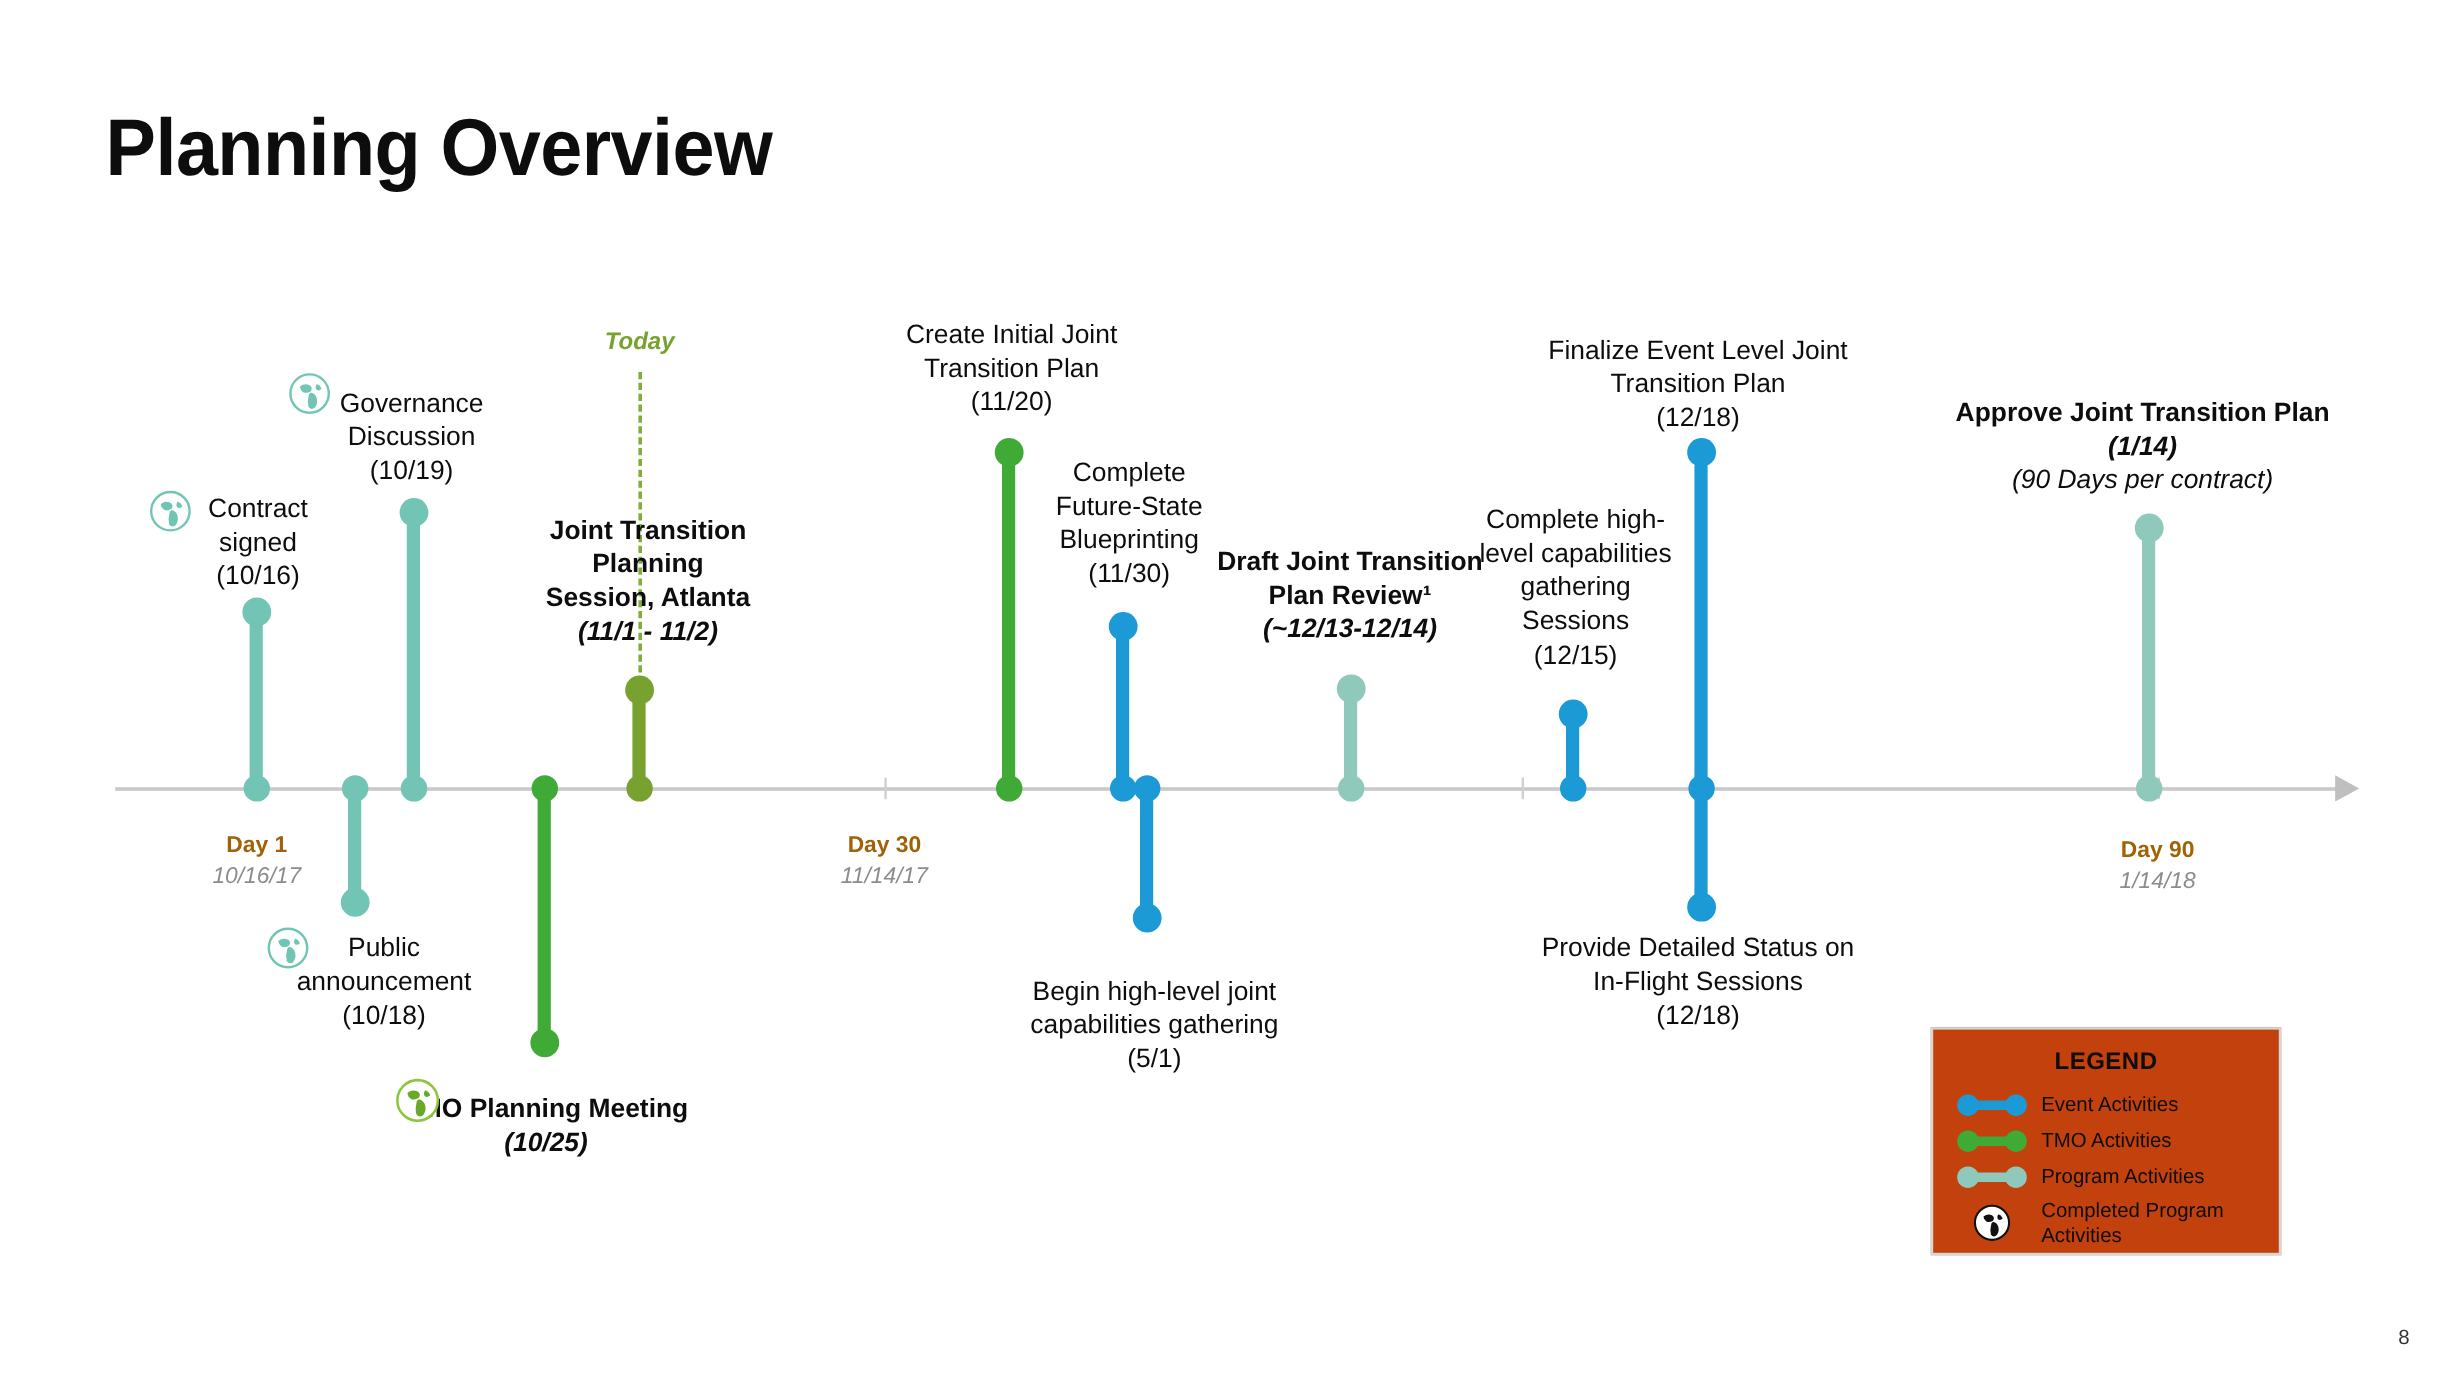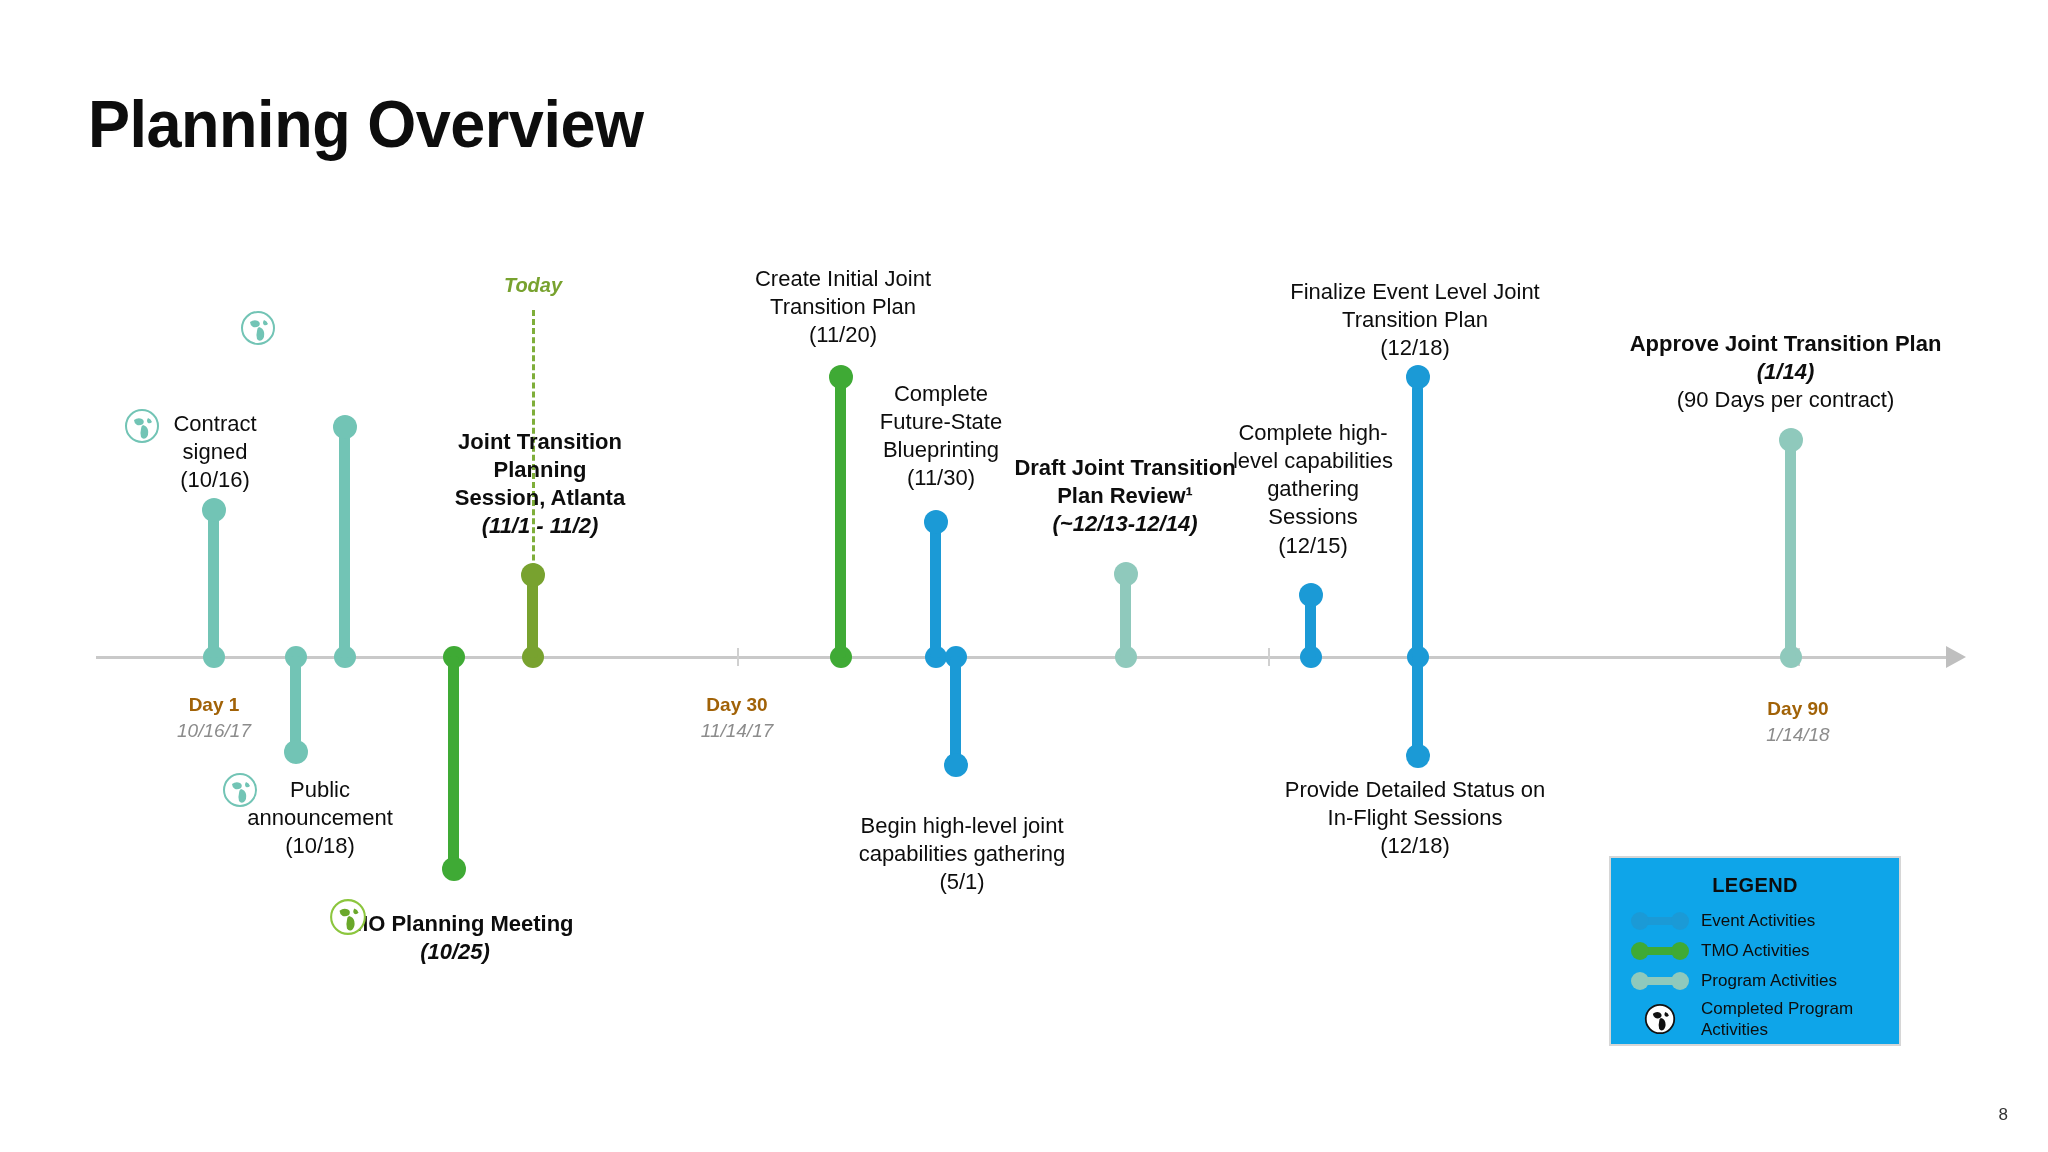--- a/index.html
+++ b/index.html
@@ -54,39 +54,39 @@
 
   
   .ms-label{
     position:absolute;text-align:center;color:#0d0d0d;
     font-size:22px;line-height:1.28;
     font-family:"Liberation Sans",sans-serif;
   }
   .ms-label.bold{font-weight:bold;text-align:center;}
   .ms-label .date{display:block;}
   .ms-label .date.bit{font-style:italic;font-weight:bold;}
-  .ms-label .sub{display:block;font-weight:normal;}
+  .ms-label .sub{display:block;font-style:italic;font-weight:normal;}
 
   
   .today-text{
     position:absolute;font-size:20px;font-weight:bold;font-style:italic;
     color:#78a22f;text-align:center;width:160px;
   }
   .today-line{
     position:absolute;width:0;border-left:3px dashed #7fae3a;
   }
 
   
   .globe{position:absolute;border-radius:50%;overflow:hidden;}
   .globe svg{display:block;}
 
   
   .legend-box{
     position:absolute;left:1609px;top:856px;width:292px;height:190px;
-    border:2px solid #d6d6d6;background:#0ea5e9;box-sizing:border-box;
+    border:2px solid #d6d6d6;background:#c2410c;box-sizing:border-box;
   }
   .legend-title{
     position:absolute;top:16px;left:0;width:100%;text-align:center;
     font-size:20px;font-weight:bold;color:#0d0d0d;letter-spacing:0.4px;
   }
   .legend-row{position:absolute;display:flex;align-items:center;}
   .legend-swatch{
     position:relative;width:58px;height:18px;flex:none;margin-right:12px;
   }
   .legend-swatch .bar{
@@ -164,20 +164,24 @@
       <circle cx="18" cy="18" r="16" fill="#ffffff" stroke="#72c4b5" stroke-width="2"></circle>
       <path d="M10 12 q4 -3 8 -1 q3 2 1 5 q-3 2 -6 1 q-3 -2 -3 -5z" fill="#72c4b5"></path>
       <path d="M19 17 q4 1 5 5 q1 5 -2 8 q-3 2 -5 -1 q-1 -5 0 -8 q0 -3 2 -4z" fill="#72c4b5"></path>
       <path d="M24 10 q3 1 4 4 q-2 2 -4 1 q-2 -2 0 -5z" fill="#72c4b5"></path>
     </svg>
   </div>
 
   <div class="base-dot" style="left:334px;top:646px;width:22px;height:22px;background:#72c4b5;"></div>
   <div class="stem" style="left:339px;top:424px;width:11px;height:234px;background:#72c4b5;"></div>
   <div class="dot" style="left:333px;top:415px;width:24px;height:24px;background:#72c4b5;"></div>
+  <div class="ms-label" style="left:228px;top:322px;width:230px;">
+    <span>Governance Discussion</span>
+    <span class="date">(10/19)</span>
+  </div>
   <div class="globe" style="left:240px;top:310px;width:36px;height:36px;">
     <svg width="36" height="36" viewBox="0 0 36 36">
       <circle cx="18" cy="18" r="16" fill="#ffffff" stroke="#72c4b5" stroke-width="2"></circle>
       <path d="M10 12 q4 -3 8 -1 q3 2 1 5 q-3 2 -6 1 q-3 -2 -3 -5z" fill="#72c4b5"></path>
       <path d="M19 17 q4 1 5 5 q1 5 -2 8 q-3 2 -5 -1 q-1 -5 0 -8 q0 -3 2 -4z" fill="#72c4b5"></path>
       <path d="M24 10 q3 1 4 4 q-2 2 -4 1 q-2 -2 0 -5z" fill="#72c4b5"></path>
     </svg>
   </div>
 
   <div class="base-dot" style="left:443px;top:646px;width:22px;height:22px;background:#3faa35;"></div>

